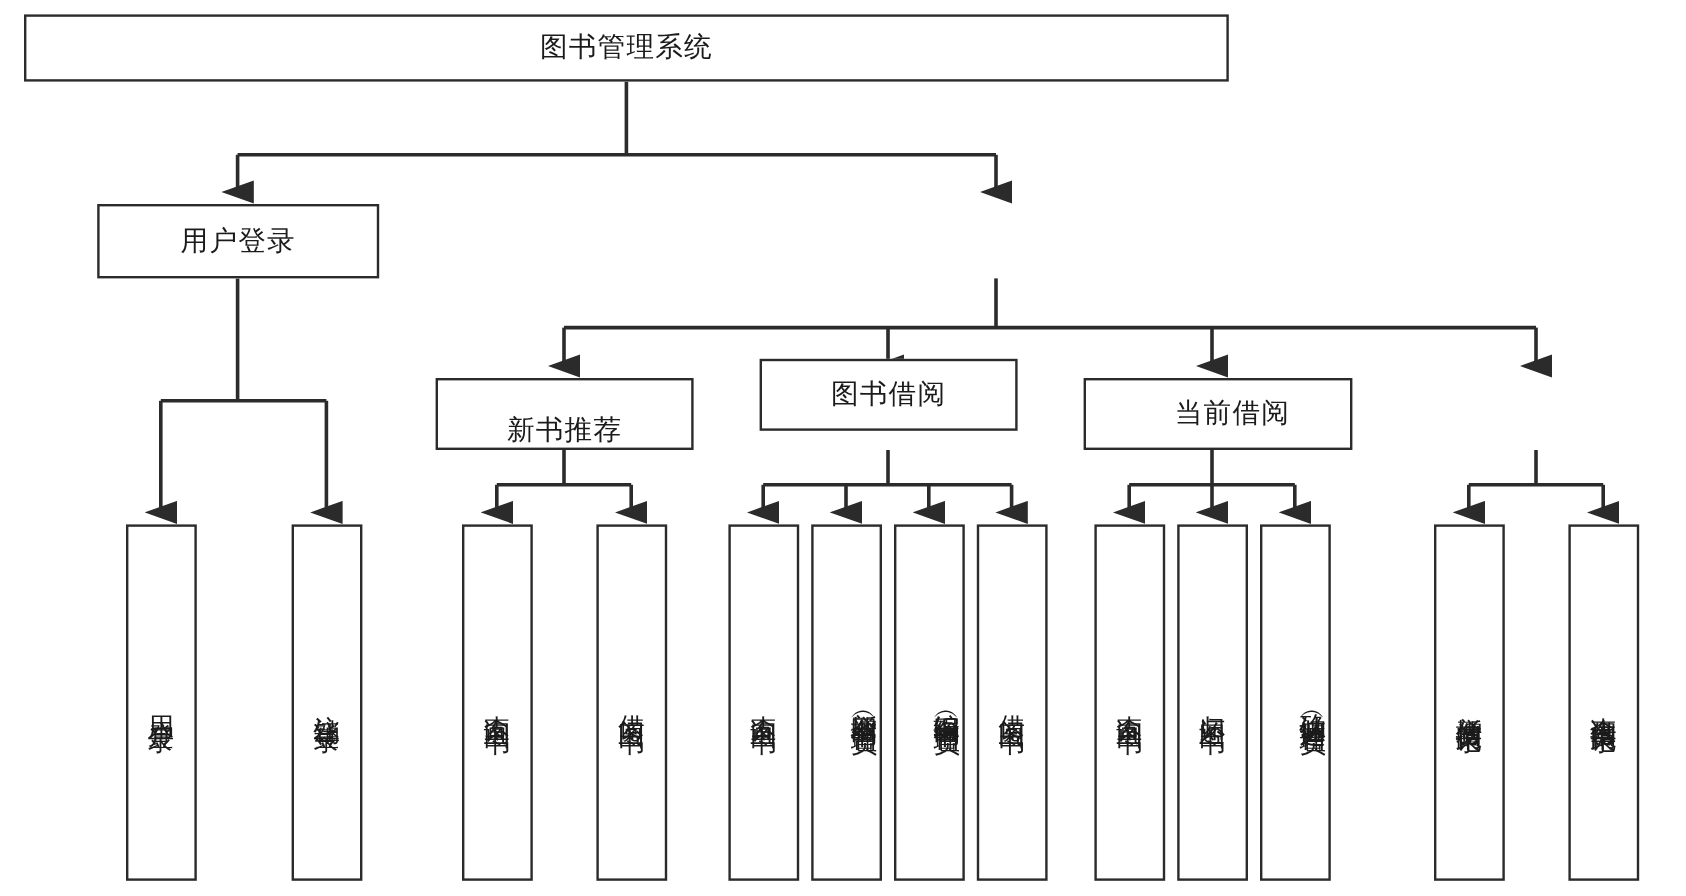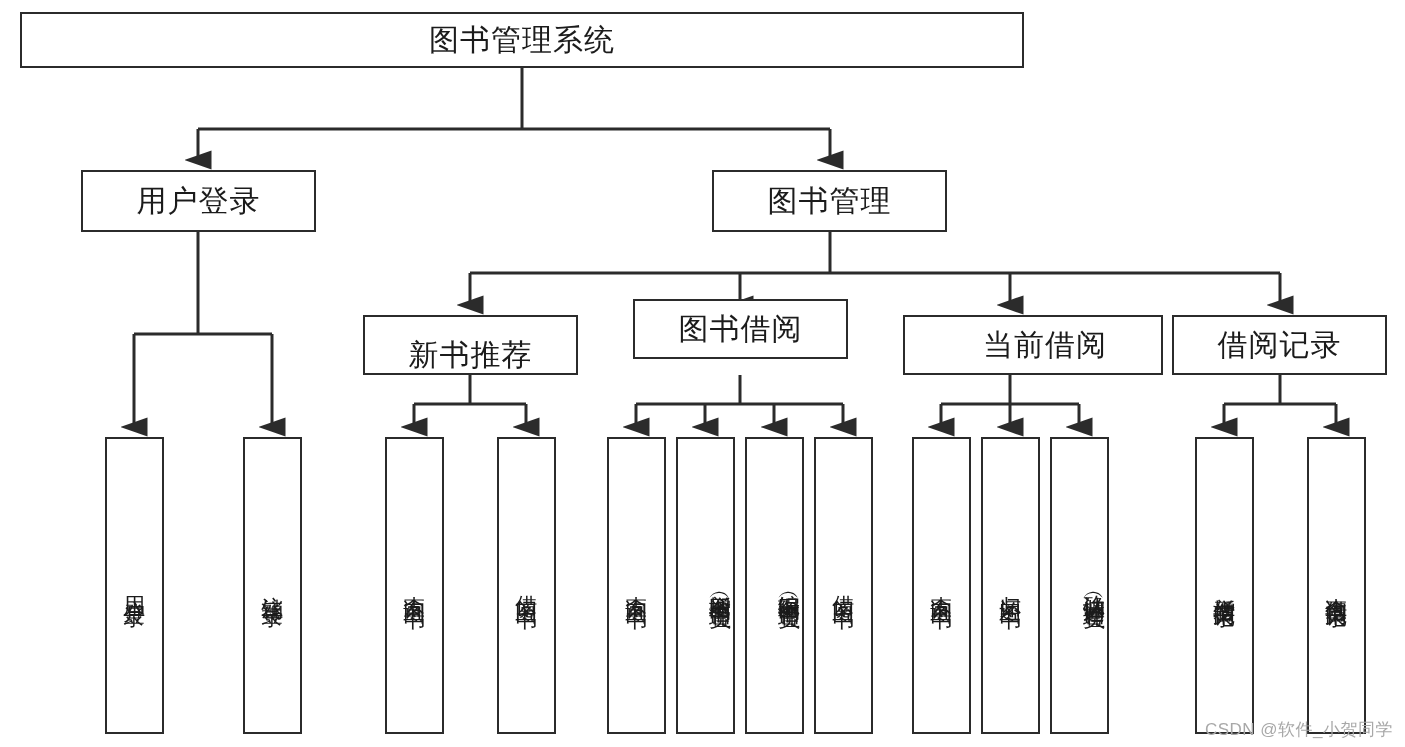--- a/index.html
+++ b/index.html
@@ -31,21 +31,21 @@
     box-sizing: border-box;
     background: #ffffff;
     border: 2px solid #2b2b2b;
     display: flex;
     align-items: center;
     justify-content: center;
     color: #1b1b1b;
     z-index: 2;
   }
   .node-h {
-    font-size: 30px;
+    font-size: 23px;
     letter-spacing: 1px;
     line-height: 1.2;
     white-space: nowrap;
   }
   .node-v {
     writing-mode: vertical-rl;
     text-orientation: upright;
     font-size: 22px;
     letter-spacing: 4px;
     line-height: 1.15;
@@ -125,35 +125,29 @@
     </g>
   </svg>
 
   <div class="node node-h" style="left:20px; top:12px; width:1004px; height:56px;">
     <span>图书管理系统</span>
   </div>
 
   <div class="node node-h" style="left:81px; top:170px; width:235px; height:62px;">
     <span>用户登录</span>
   </div>
-  <div class="node node-h" style="left:712px; top:170px; width:235px; height:62px;">
-    <span>图书管理</span>
-  </div>
 
   <div class="node node-h" style="left:363px; top:315px; width:215px; height:60px;align-items:flex-end;">
     <span>新书推荐</span>
   </div>
   <div class="node node-h" style="left:633px; top:299px; width:215px; height:60px;">
     <span>图书借阅</span>
   </div>
-  <div class="node node-h" style="left:903px; top:315px; width:260px; height:60px;padding-left:24px;">
+  <div class="node node-h" style="left:903px; top:315px; width:224px; height:60px;padding-left:24px;">
     <span>当前借阅</span>
-  </div>
-  <div class="node node-h" style="left:1172px; top:315px; width:215px; height:60px;">
-    <span>借阅记录</span>
   </div>
 
   <div class="node node-v" style="left:105px; top:437px; width:59px; height:297px;">
     <span>用户登录</span>
   </div>
   <div class="node node-v" style="left:243px; top:437px; width:59px; height:297px;">
     <span>注销登录</span>
   </div>
 
   <div class="node node-v" style="left:385px; top:437px; width:59px; height:297px;">
@@ -186,15 +180,14 @@
     <span>确认归还（管理员）</span>
   </div>
 
   <div class="node node-v tight" style="left:1195px; top:437px; width:59px; height:297px;">
     <span>新增借阅记录</span>
   </div>
   <div class="node node-v tight" style="left:1307px; top:437px; width:59px; height:297px;">
     <span>查询借阅记录</span>
   </div>
 
-  <div class="watermark">CSDN @软件_小贺同学</div>
 
 </div>
 
 </body></html>

